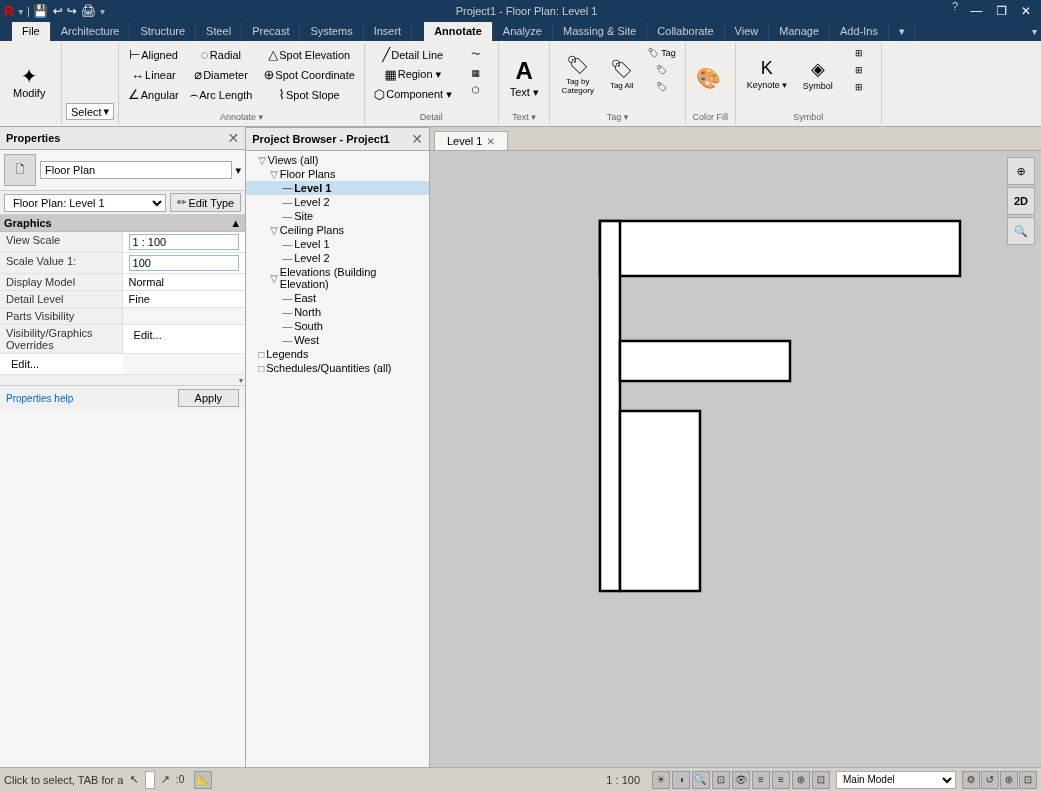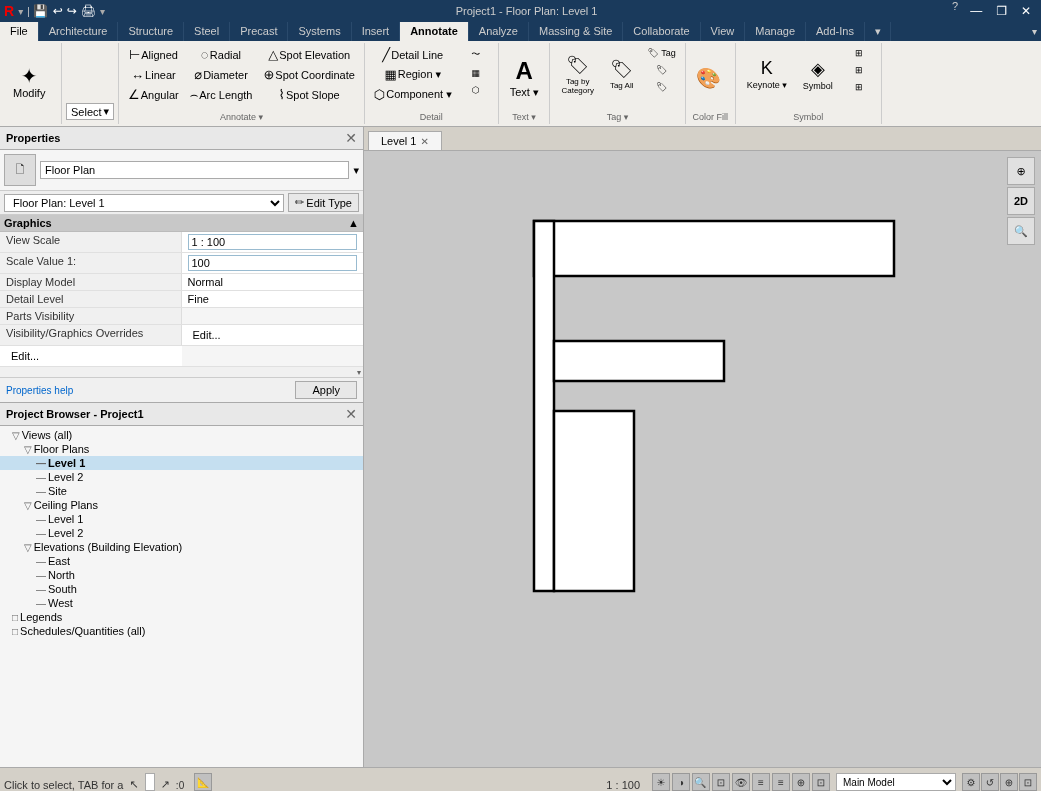--- a/index.html
+++ b/index.html
@@ -24,21 +24,21 @@
     
     .ribbon { background: #f0eeea; flex-shrink: 0; }
     .ribbon-tabs { display: flex; background: #1a3a5c; }
     .ribbon-tab {
       padding: 3px 10px;
       color: #ccc;
       cursor: pointer;
       font-size: 11px;
       border-right: 1px solid #2a4a6c;
     }
-    .ribbon-tab.active { background: #f0eeea; color: #000; }
+    .ribbon-tab.active { background: #f0eeea; color: #000; margin-left: 12px; }
     .ribbon-content { display: flex; height: 86px; border-bottom: 1px solid #aaa; background: #f0eeea; padding: 2px; align-items: stretch; }
     .ribbon-group {
       display: flex;
       flex-direction: column;
       align-items: flex-start;
       border-right: 1px solid #ccc;
       padding: 2px 4px;
       min-width: 40px;
     }
     .ribbon-group-label {
@@ -64,21 +64,21 @@
       gap: 1px;
     }
     .ribbon-btn.large { min-height: 60px; padding: 4px 6px; }
     .ribbon-btn .icon { font-size: 20px; line-height: 1; }
     .ribbon-btn .icon-sm { font-size: 13px; line-height: 1; }
 
     
     .main-area { display: flex; flex: 1; overflow: hidden; }
 
     
-    .left-panel { width: 364px; display: flex; flex-direction: column; flex-shrink: 0; }
+    .left-panel { width: 430px; display: flex; flex-direction: row; flex-shrink: 0; }
 
     
     .properties-panel { background: #f5f5f5; border-right: 1px solid #aaa; flex-shrink: 0; }
     .panel-header {
       background: #e8e8e8;
       border-bottom: 1px solid #aaa;
       padding: 3px 6px;
       display: flex;
       align-items: center;
       justify-content: space-between;
@@ -133,21 +133,21 @@
     .canvas-tab.active { background: #f5f5f5; }
     .canvas-tab-close { font-size: 10px; color: #666; cursor: pointer; }
     .canvas-main { flex: 1; background: #c8c8c8; position: relative; overflow: hidden; }
     .canvas-bg { width: 100%; height: 100%; background: #c8c8c8; position: absolute; }
 
     
     .right-tools { position: absolute; right: 6px; top: 6px; display: flex; flex-direction: column; gap: 2px; }
     .tool-btn { width: 28px; height: 28px; background: #e0e0e0; border: 1px solid #aaa; cursor: pointer; display: flex; align-items: center; justify-content: center; font-size: 14px; }
 
     
-    .bottom-bar { background: #d4d0c8; border-top: 1px solid #aaa; height: 24px; display: flex; align-items: flex-end; padding: 0 4px; gap: 6px; font-size: 10px; color: #333; }
+    .bottom-bar { background: #d4d0c8; border-top: 1px solid #aaa; height: 24px; display: flex; align-items: center; padding: 0 4px; gap: 6px; font-size: 10px; color: #333; }
     .scale-display { padding: 0 6px; }
     .bottom-icon { width: 18px; height: 18px; background: #c0c0c0; border: 1px solid #999; cursor: pointer; display: flex; align-items: center; justify-content: center; font-size: 10px; }
     .model-select { border: 1px solid #aaa; background: white; font-size: 10px; padding: 0 2px; height: 18px; width: 120px; }
 
     
     ::-webkit-scrollbar { width: 10px; height: 10px; }
     ::-webkit-scrollbar-track { background: #e0e0e0; }
     ::-webkit-scrollbar-thumb { background: #aaa; border: 1px solid #999; }
     .ribbon-group-content { display: flex; flex-wrap: wrap; gap: 1px; align-items: flex-start; flex: 1; }
   </style>

